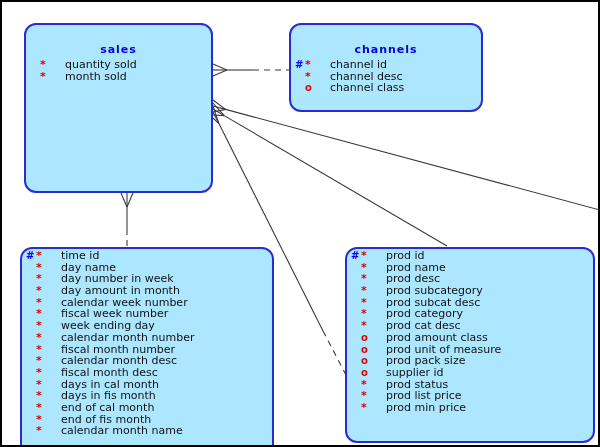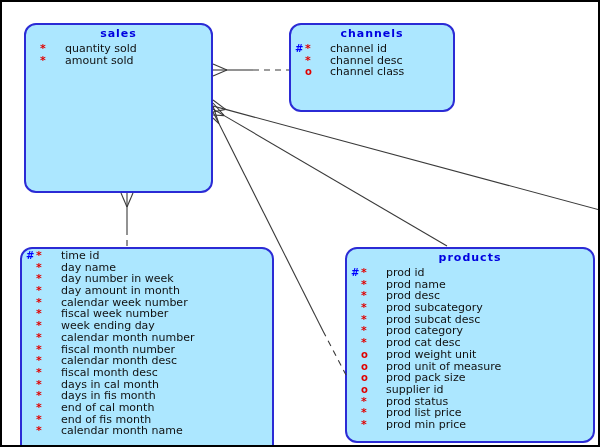--- a/index.html
+++ b/index.html
@@ -10,21 +10,21 @@
   }
   .entity{
     position:absolute;box-sizing:border-box;
     background:var(--entity-fill,#ace7ff);
     border:2px solid var(--entity-border,#2b2bd5);
     border-radius:12px;
     z-index:1;
   }
   .entity-title{
     text-align:center;font-weight:bold;font-size:11px;letter-spacing:1px;
-    color:var(--title-color,#0000e0);padding-top:3px;height:14px;line-height:12px;
+    color:var(--title-color,#0000e0);padding-top:19px;height:14px;line-height:12px;
   }
   .attr-list{margin-top:1px;}
   .attr-row{display:flex;align-items:baseline;height:11.7px;line-height:11.7px;font-size:11px;padding-left:4px;white-space:nowrap;}
   .pk{width:10px;flex:0 0 10px;color:var(--pk-color,#0000ff);font-weight:bold;font-size:10px;}
   .mk{width:9px;flex:0 0 9px;font-weight:bold;text-align:left;}
   .mk.req{color:var(--required-color,#e00000);font-size:11px;}
   .mk.opt{color:var(--optional-color,#e00000);font-size:10px;}
   .lb{color:#111;margin-left:16px;}
   svg.rel-layer{position:absolute;left:0;top:0;z-index:2;}
   svg.rel-layer line{stroke:var(--line-color,#3a3a3a);stroke-width:1.1;}
@@ -74,25 +74,25 @@
     <div class="entity-title">sales</div>
     <div class="attr-list">
           <div class="attr-row">
             <span class="pk"></span>
             <span class="mk req">*</span>
             <span class="lb">quantity sold</span>
           </div>
           <div class="attr-row">
             <span class="pk"></span>
             <span class="mk req">*</span>
-            <span class="lb">amount sold</span>
-          </div>
-        </div>
-  </div>
-      <div class="entity" style="left: 287px; top: 21px; width: 166px; height: 89px;">
+            <span class="lb">month sold</span>
+          </div>
+        </div>
+  </div>
+      <div class="entity" style="left: 287px; top: 21px; width: 194px; height: 89px;">
     <div class="entity-title">channels</div>
     <div class="attr-list">
           <div class="attr-row">
             <span class="pk">#</span>
             <span class="mk req">*</span>
             <span class="lb">channel id</span>
           </div>
           <div class="attr-row">
             <span class="pk"></span>
             <span class="mk req">*</span>
@@ -183,21 +183,20 @@
             <span class="lb">end of fis month</span>
           </div>
           <div class="attr-row">
             <span class="pk"></span>
             <span class="mk req">*</span>
             <span class="lb">calendar month name</span>
           </div>
         </div>
   </div>
       <div class="entity" style="left: 343px; top: 245px; width: 250px; height: 196px;">
-    <div class="entity-title">products</div>
     <div class="attr-list">
           <div class="attr-row">
             <span class="pk">#</span>
             <span class="mk req">*</span>
             <span class="lb">prod id</span>
           </div>
           <div class="attr-row">
             <span class="pk"></span>
             <span class="mk req">*</span>
             <span class="lb">prod name</span>
@@ -223,21 +222,21 @@
             <span class="lb">prod category</span>
           </div>
           <div class="attr-row">
             <span class="pk"></span>
             <span class="mk req">*</span>
             <span class="lb">prod cat desc</span>
           </div>
           <div class="attr-row">
             <span class="pk"></span>
             <span class="mk opt">o</span>
-            <span class="lb">prod weight unit</span>
+            <span class="lb">prod amount class</span>
           </div>
           <div class="attr-row">
             <span class="pk"></span>
             <span class="mk opt">o</span>
             <span class="lb">prod unit of measure</span>
           </div>
           <div class="attr-row">
             <span class="pk"></span>
             <span class="mk opt">o</span>
             <span class="lb">prod pack size</span>

